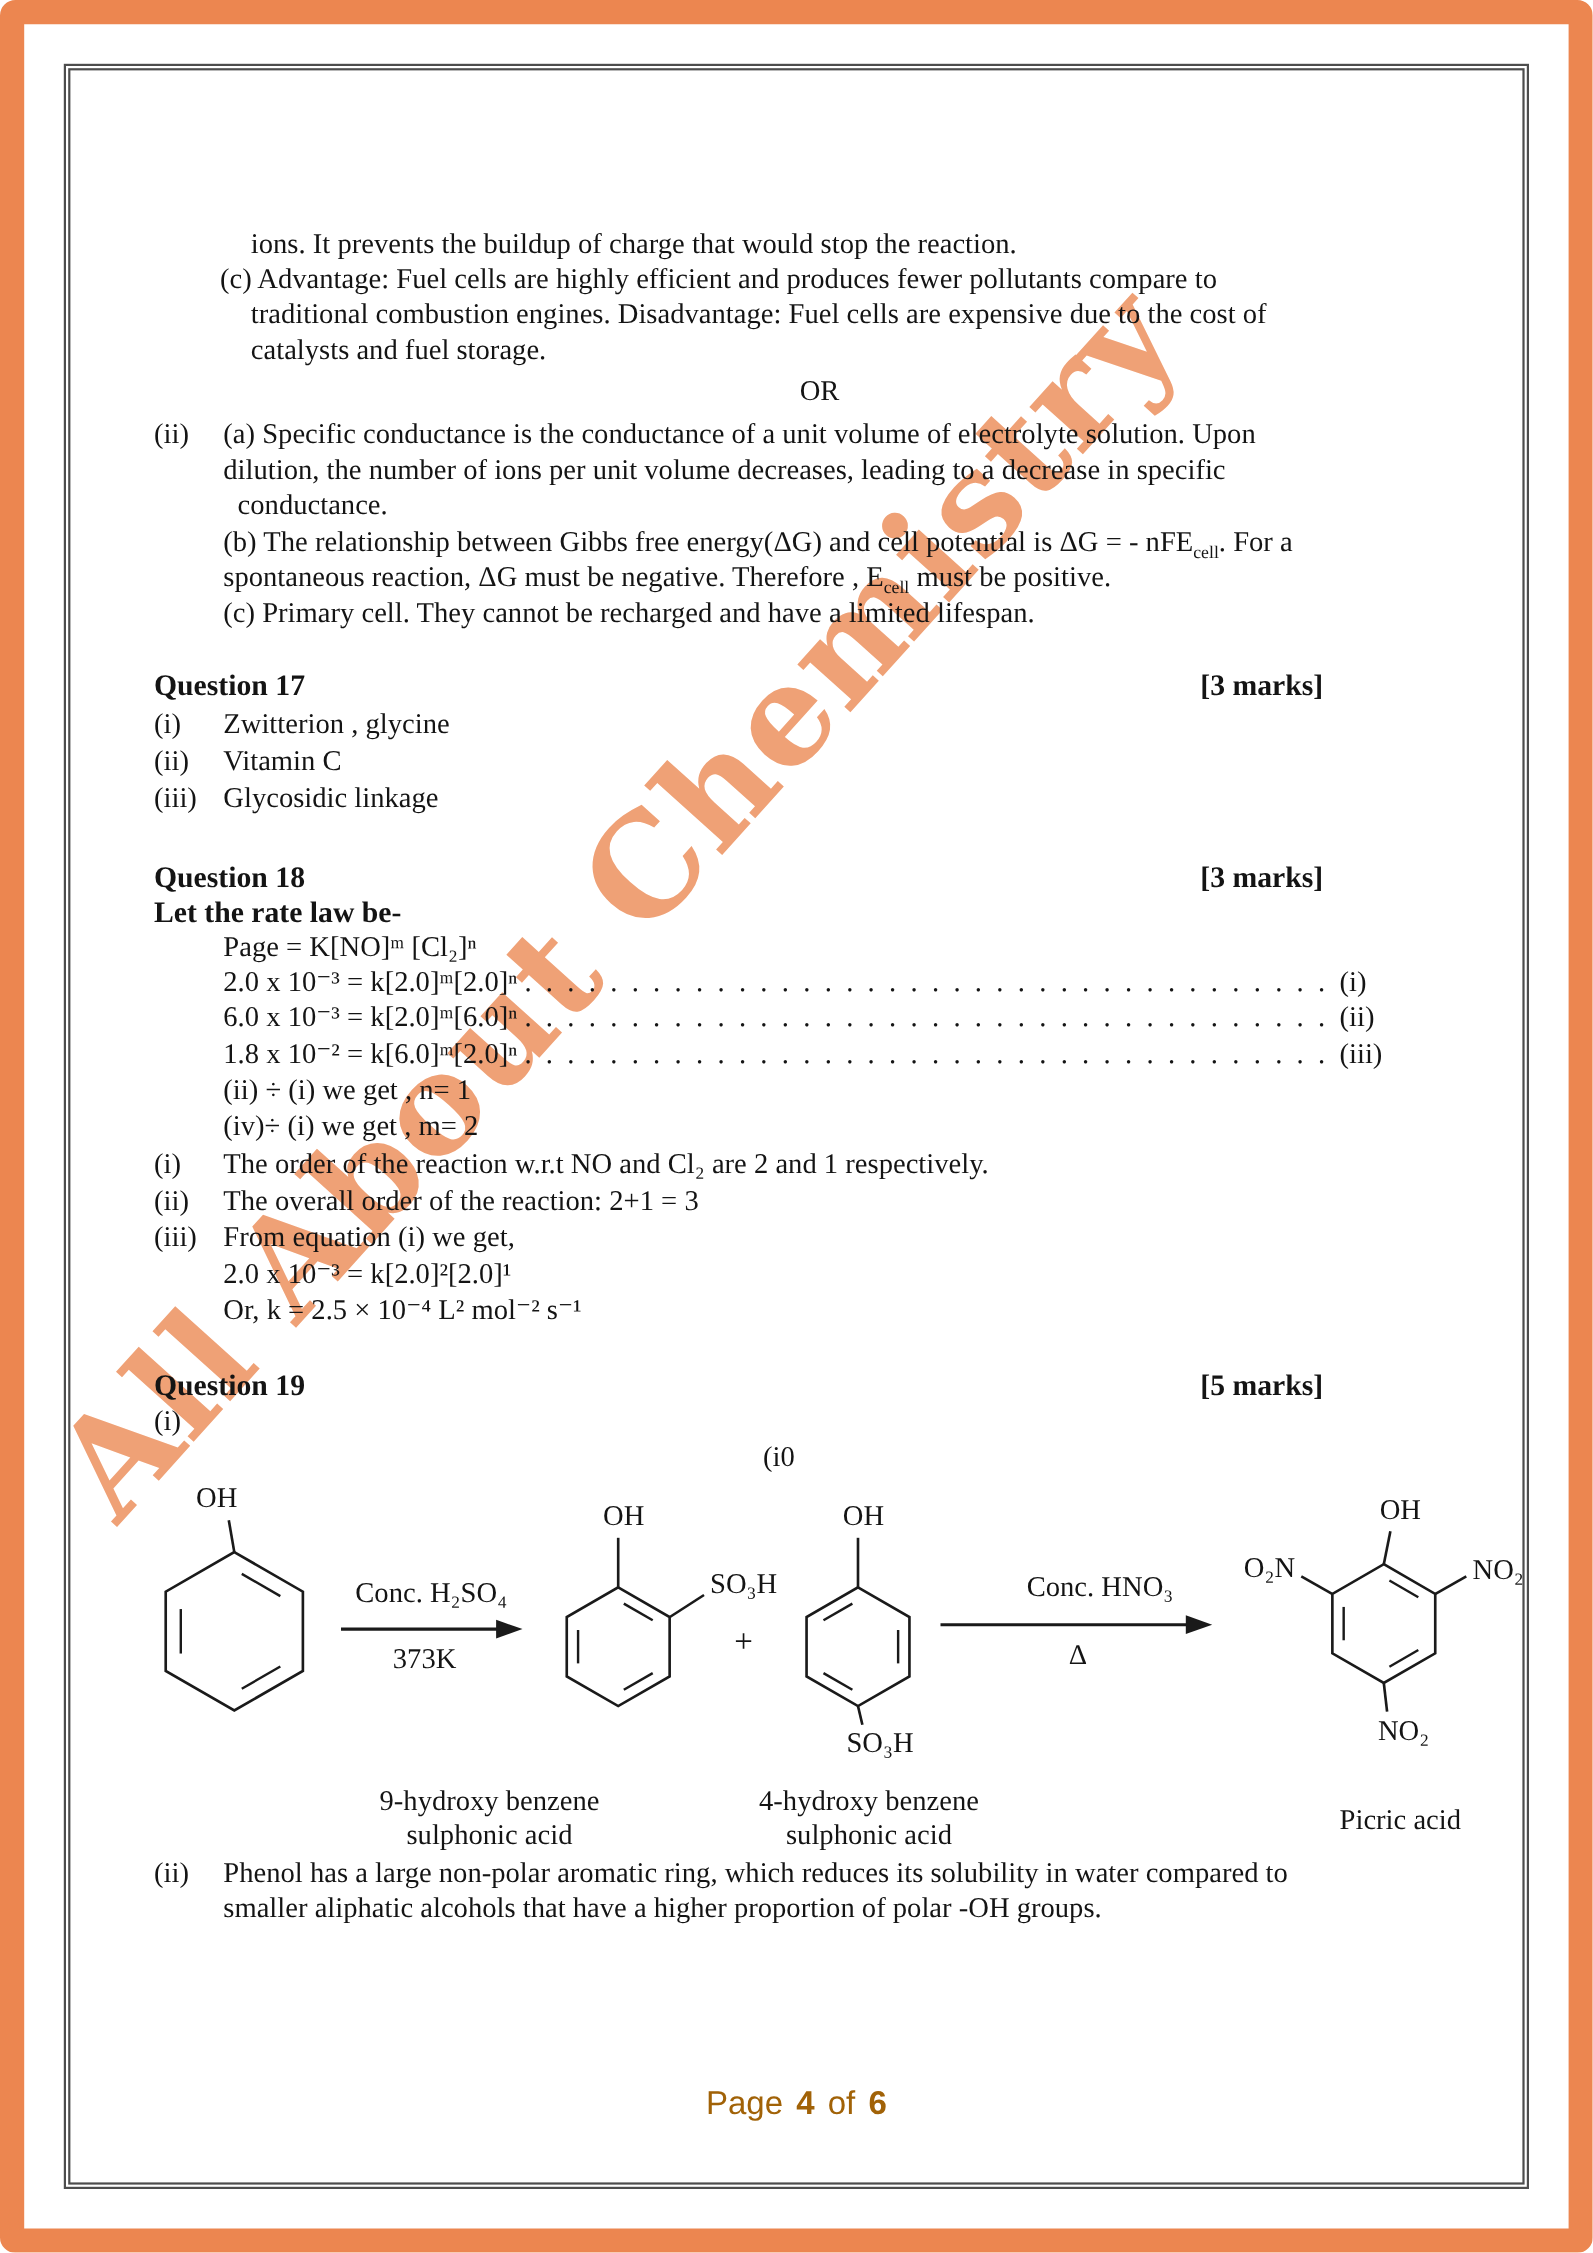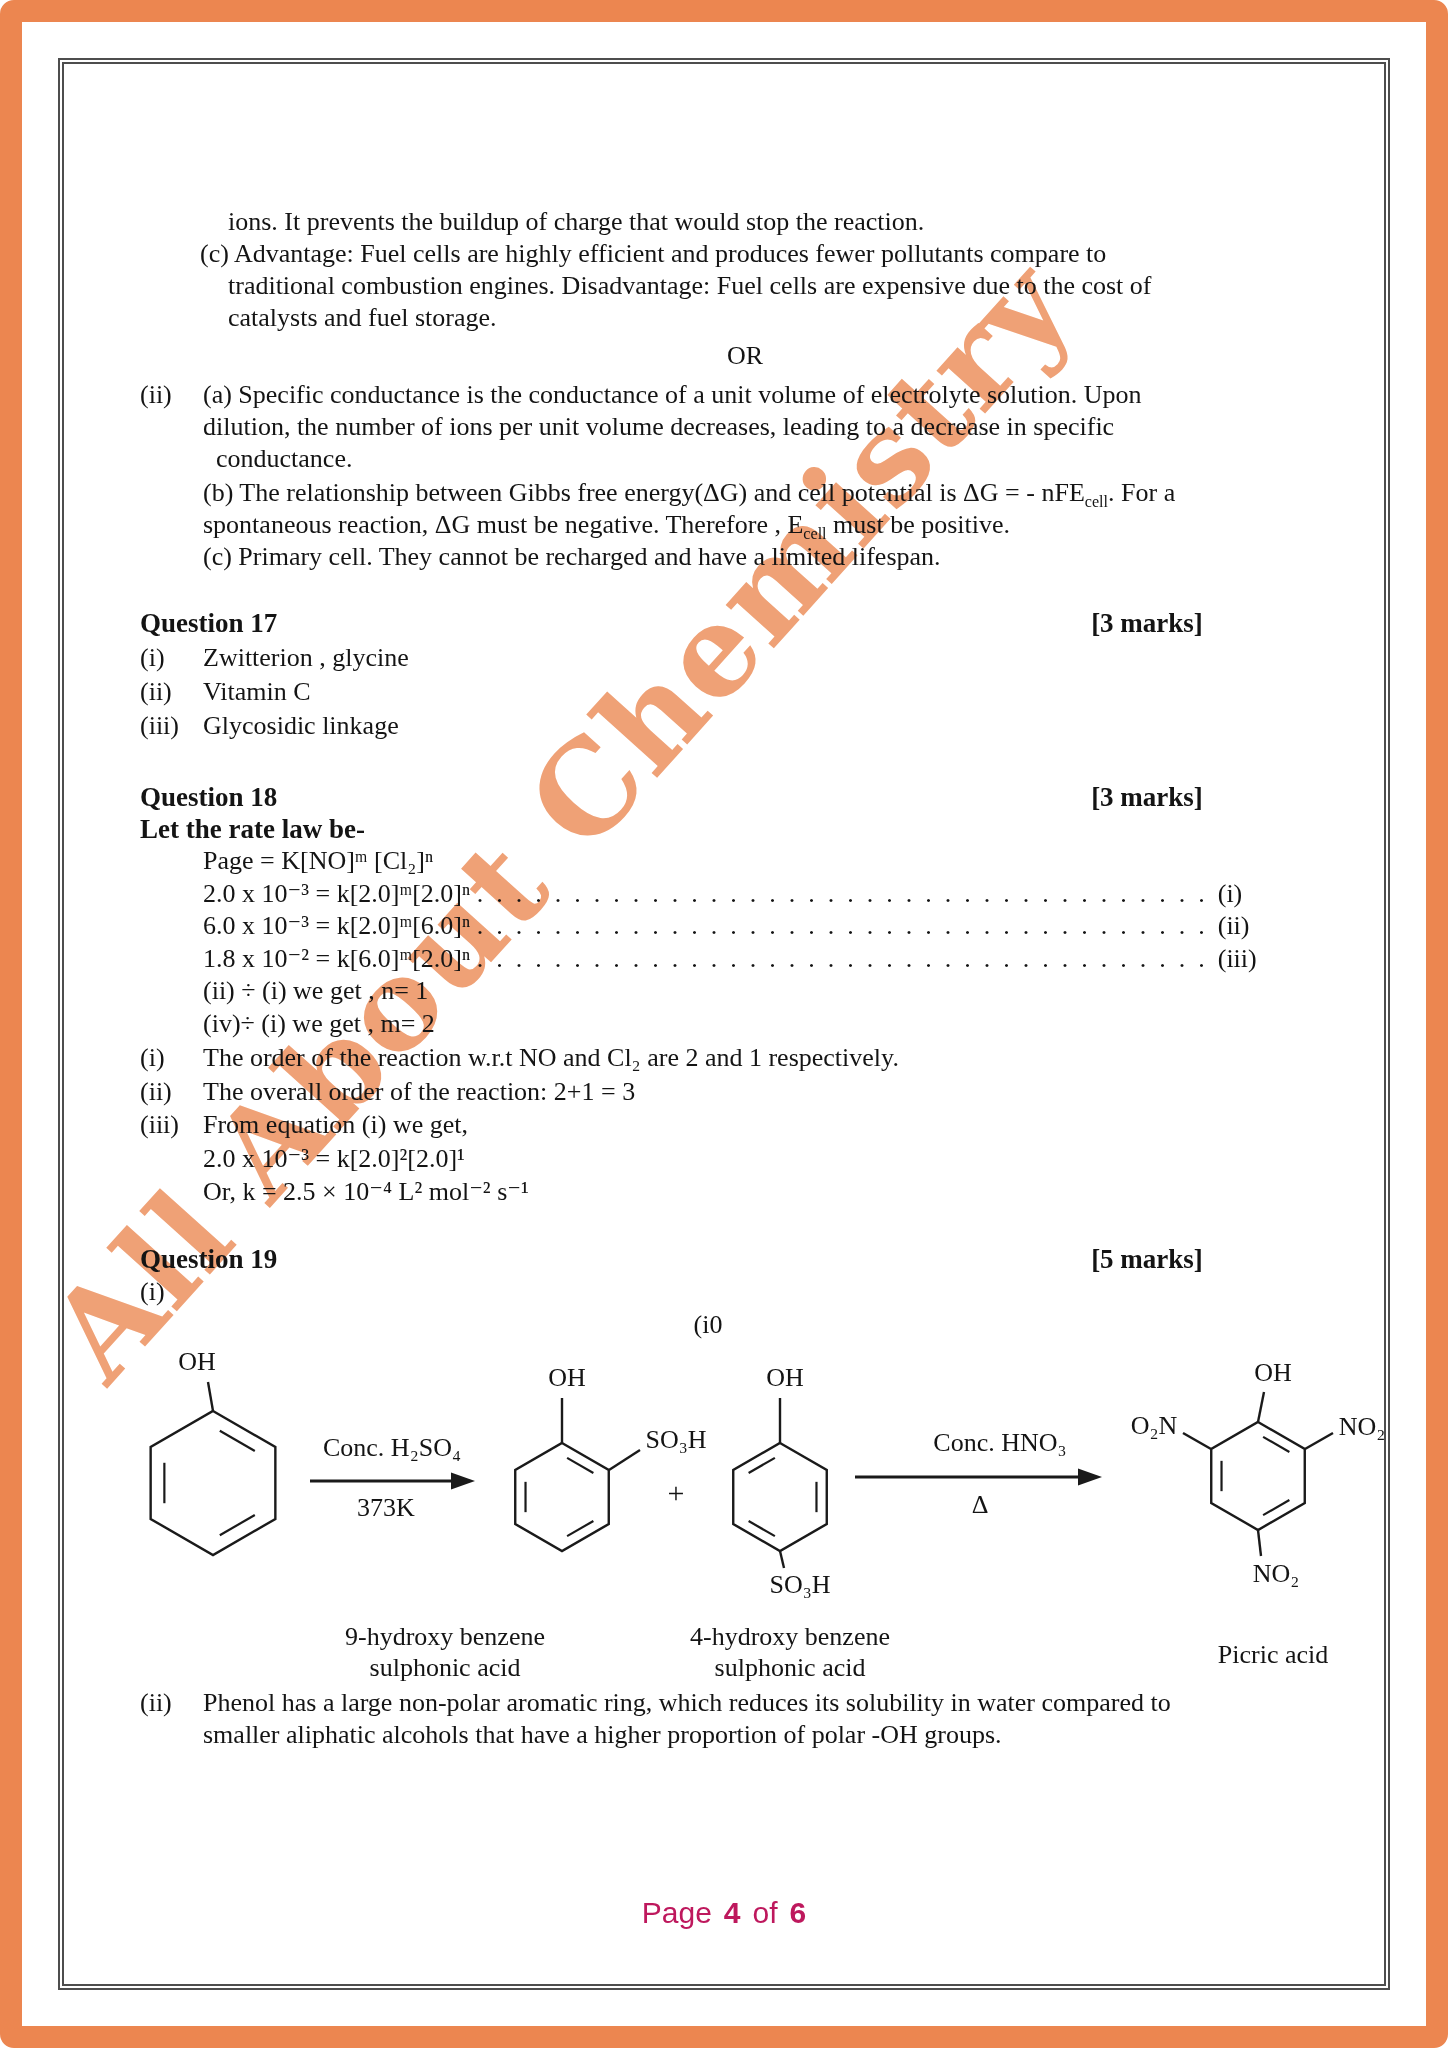--- a/index.html
+++ b/index.html
@@ -13,21 +13,21 @@
       white-space:nowrap;z-index:0;}
   .ln{position:absolute;white-space:nowrap;z-index:2;}
   .hd{font-weight:bold;font-size:27px;}
   .mk{position:absolute;left:1037px;width:220px;text-align:center;font-weight:bold;font-size:27px;z-index:2;white-space:nowrap;}
   .ctr{transform:translateX(-50%);}
   .chem{position:absolute;transform:translate(-50%,-50%);white-space:nowrap;z-index:2;}
   .dots{letter-spacing:13px;}
   sub{font-size:0.62em;}
   #chem-svg{position:absolute;left:0;top:0;z-index:2;}
   .footer{position:absolute;top:1896px;left:0;width:1448px;text-align:center;
-      font-family:"Liberation Sans",sans-serif;font-size:30px;z-index:2;color:#be185d;}
+      font-family:"Liberation Sans",sans-serif;font-size:30px;z-index:2;color:#a16207;}
   .footer span{margin:0 6px;}
   .footer .b{font-weight:bold;}
 </style>
 </head>
 <body>
 
 <div class="page">
 
   <div class="wm" style="color: rgb(239, 161, 118);">All About Chemistry</div>
   <div class="inner-border"></div>

